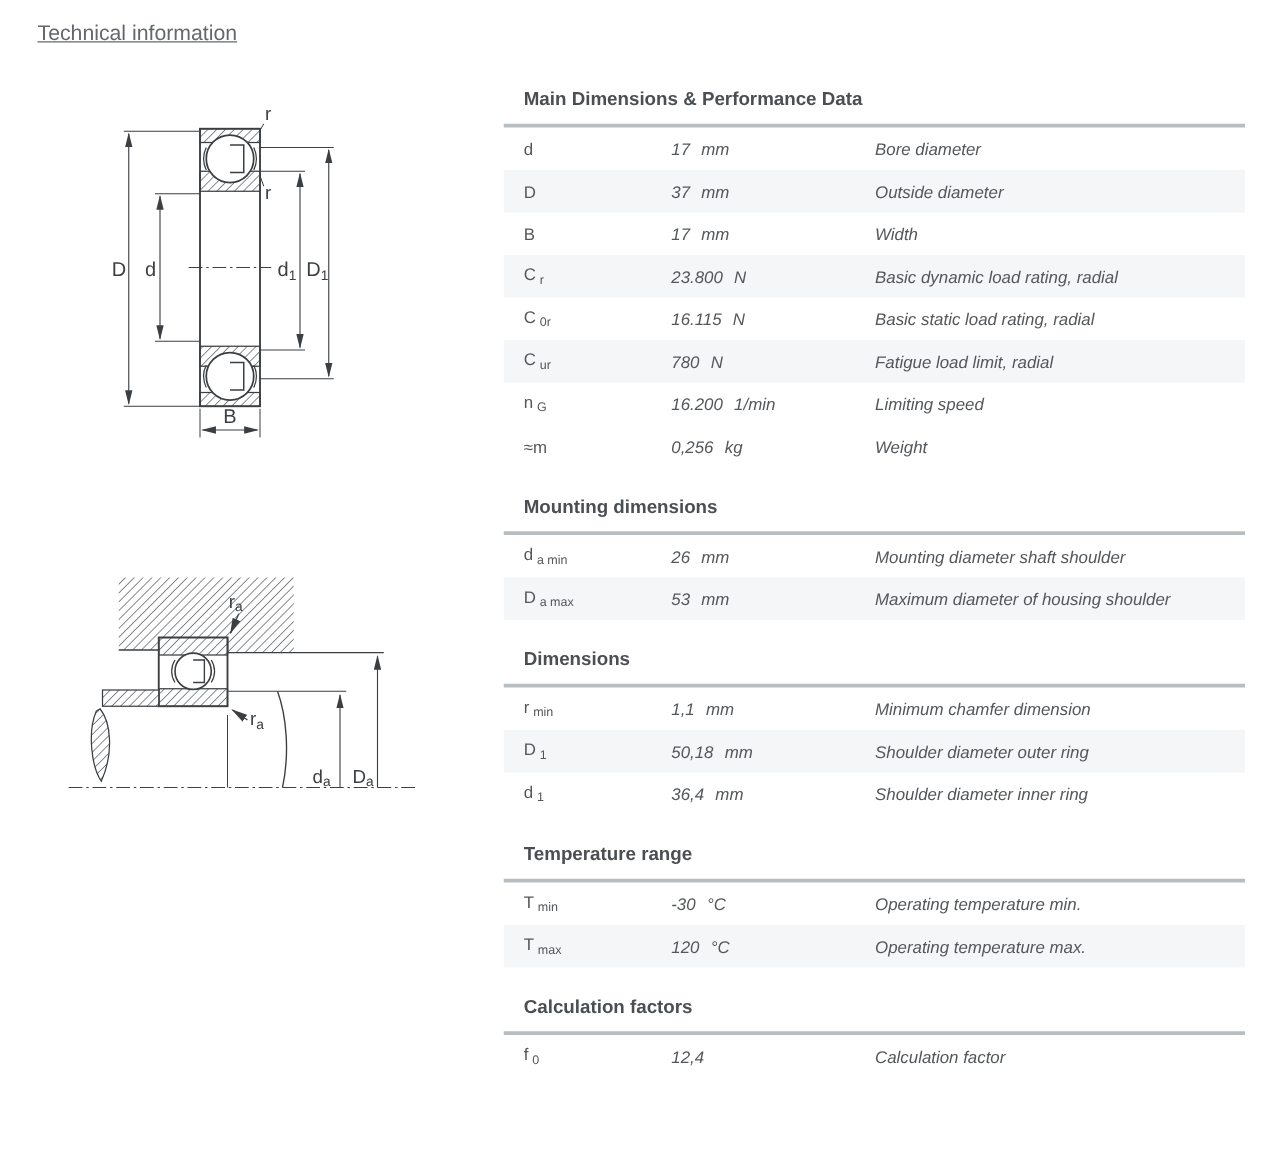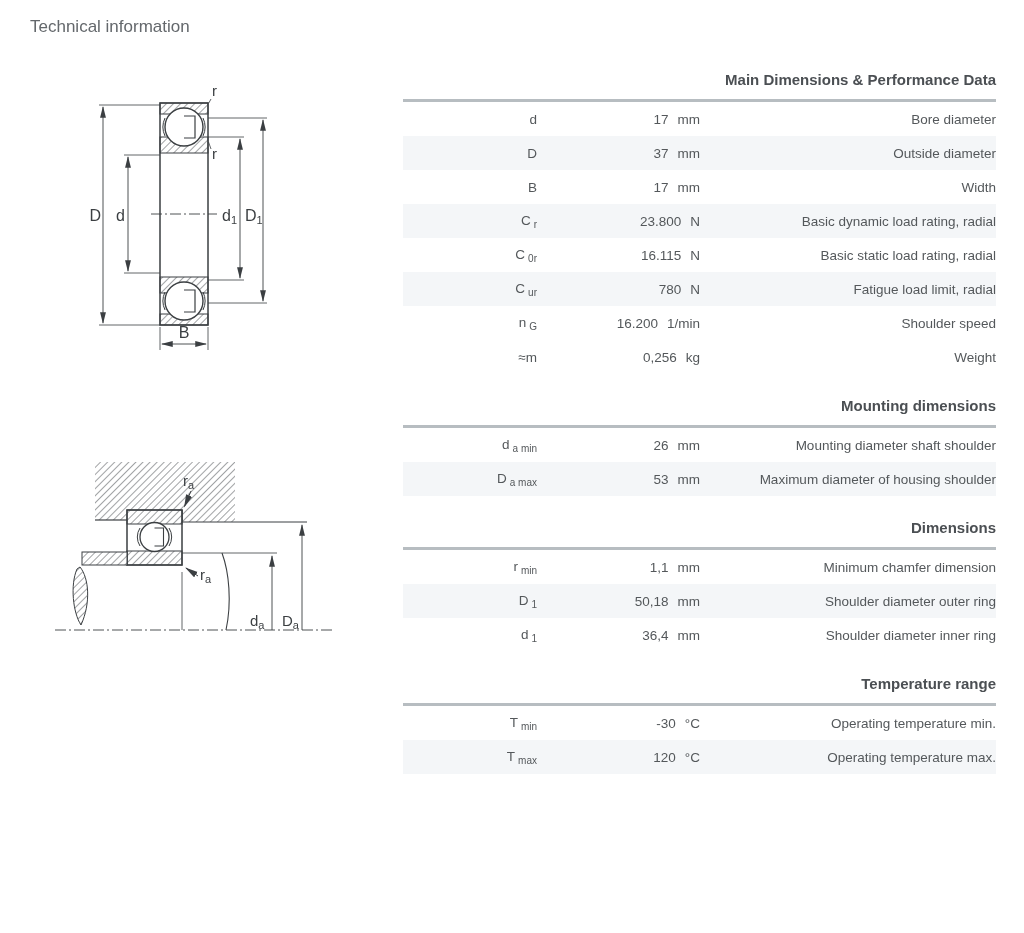--- a/index.html
+++ b/index.html
@@ -2,41 +2,41 @@
 <html><head>
 <meta charset="utf-8">
 <style>
   html,body{margin:0;padding:0;}
   body{
     width:1024px;height:933px;position:relative;background:#ffffff;
     font-family:"Liberation Sans",sans-serif;overflow:hidden;
   }
   .page-title{
     position:absolute;left:30px;top:17px;
-    font-size:17px;color:var(--c-title,#64686c);
+    font-size:17px;color:var(--c-title,#64686c);text-decoration:underline;
   }
   .diagram-section{position:absolute;left:55px;top:80px;}
   .diagram-mounting{position:absolute;left:50px;top:420px;}
 
   .right-col{position:absolute;left:403px;top:70px;width:593px;}
-  .spec-section{margin:0 0 22px 0;text-align:right;}
+  .spec-section{margin:0 0 22px 0;}
   .section-title{
     margin:0 0 9px 0;padding-left:16px;
     font-size:15px;font-weight:700;color:var(--c-head,#4b4f53);
     line-height:20px;
   }
   .spec-table{border-top:3px solid var(--c-border,#b7bdc1);}
   .spec-row{
     display:flex;align-items:center;height:34px;
     font-size:13.5px;color:var(--c-text,#54585b);
   }
   .spec-row.alt{background:var(--c-stripe,#f4f6f8);}
   .col-symbol{width:118px;padding-left:16px;flex:none;}
-  .col-value{width:163px;flex:none;}
-  .col-desc{flex:1;}
+  .col-value{width:163px;flex:none;font-style:italic;}
+  .col-desc{flex:1;font-style:italic;}
   .sub{font-size:10px;vertical-align:-3px;margin-left:3px;}
   .unit{margin-left:9px;}
 
   svg text{font-family:"Liberation Sans",sans-serif;fill:#3b3f42;}
 </style>
 </head>
 <body style="--c-title: #64686c; --c-head: #4b4f53; --c-text: #54585b; --c-stripe: #f4f6f8; --c-border: #b7bdc1;">
 
 <div class="page-title">Technical information</div>
 
@@ -181,21 +181,21 @@
 
   <div class="spec-row alt">
     <div class="col-symbol"><span>C</span><span class="sub">ur</span></div>
     <div class="col-value"><span>780</span><span class="unit">N</span></div>
     <div class="col-desc">Fatigue load limit, radial</div>
   </div>
 
   <div class="spec-row">
     <div class="col-symbol"><span>n</span><span class="sub">G</span></div>
     <div class="col-value"><span>16.200</span><span class="unit">1/min</span></div>
-    <div class="col-desc">Shoulder speed</div>
+    <div class="col-desc">Limiting speed</div>
   </div>
 
 
   <div class="spec-row">
     <div class="col-symbol"><span>≈m</span></div>
     <div class="col-value"><span>0,256</span><span class="unit">kg</span></div>
     <div class="col-desc">Weight</div>
   </div>
 </div>
   </section>
@@ -251,13 +251,23 @@
   </div>
 
   <div class="spec-row alt">
     <div class="col-symbol"><span>T</span><span class="sub">max</span></div>
     <div class="col-value"><span>120</span><span class="unit">°C</span></div>
     <div class="col-desc">Operating temperature max.</div>
   </div>
 </div>
   </section>
 
+  <section class="spec-section">
+    <h3 class="section-title">Calculation factors</h3>
+    <div class="spec-table">
+  <div class="spec-row">
+    <div class="col-symbol"><span>f</span><span class="sub">0</span></div>
+    <div class="col-value"><span>12,4</span></div>
+    <div class="col-desc">Calculation factor</div>
+  </div>
+</div>
+  </section>
 </div>
 
 </body></html>

